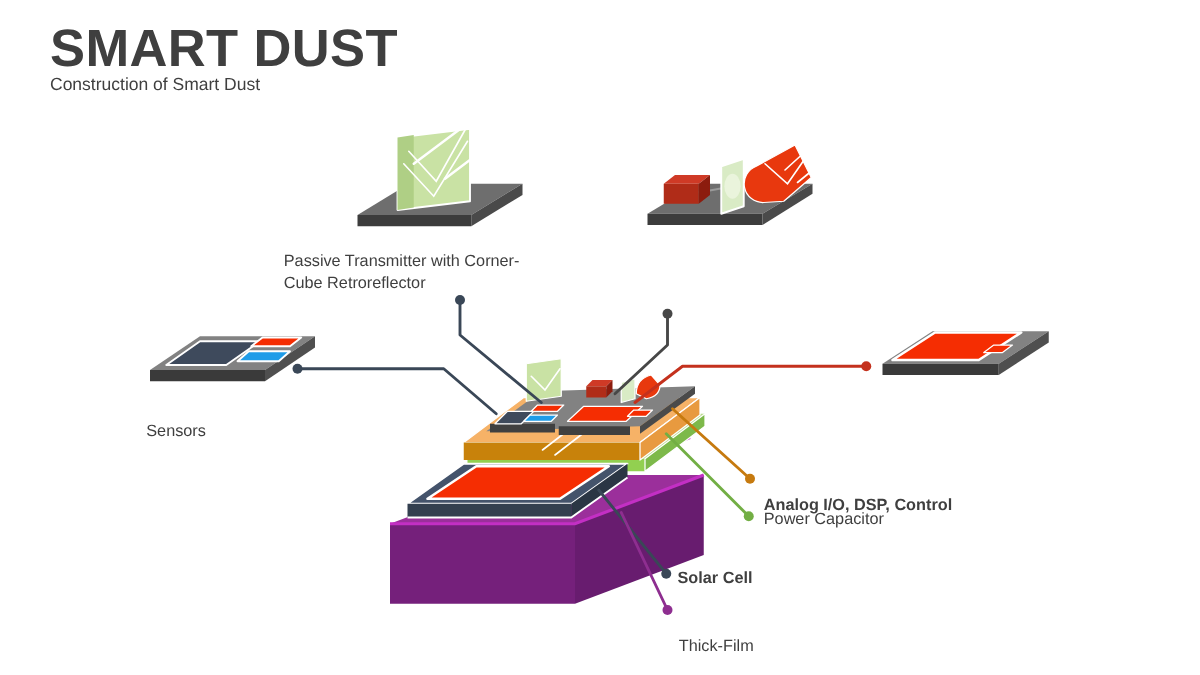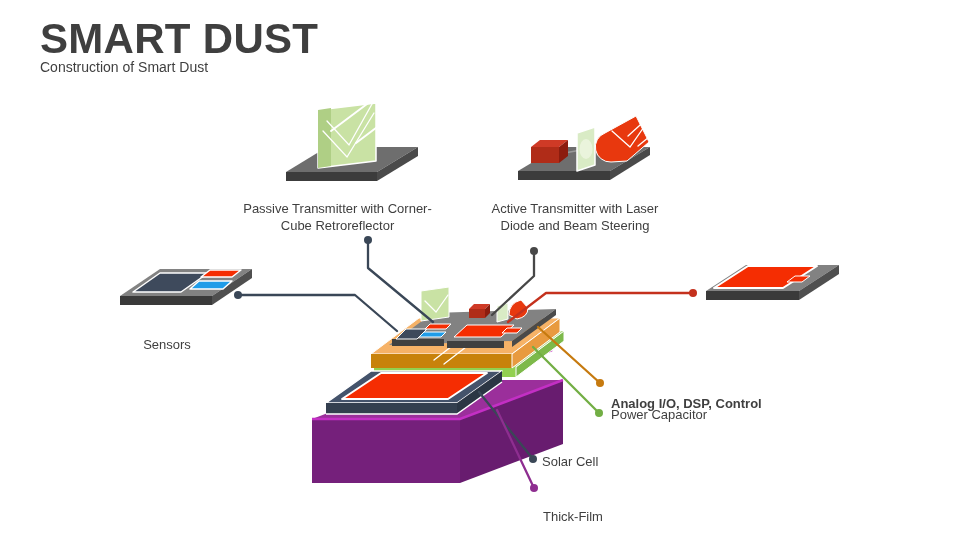--- a/index.html
+++ b/index.html
@@ -7,29 +7,29 @@
     position:relative; width:960px; height:540px; background:#ffffff;
     font-family:"Liberation Sans", sans-serif; overflow:hidden; margin:0 auto;
   }
   #diagram { position:absolute; left:0; top:0; }
   .title {
     position:absolute; left:40px; top:15px; font-size:42px; font-weight:bold;
     color:var(--ink); letter-spacing:0.3px;
   }
   .subtitle { position:absolute; left:40px; top:59px; font-size:14px; color:var(--ink); }
   .lbl { position:absolute; font-size:13px; line-height:17px; color:var(--ink); white-space:nowrap; }
-  .ctr { text-align:center; }
+  .ctr { }
   .ctr span { display:block; }
   #lbl-passive  { left:227px; top:200px; width:221px; }
   #lbl-active   { left:465px; top:200px; width:220px; }
   #lbl-sensors  { left:117px; top:308px; width:100px;margin-top:28px; }
   #lbl-receiver { left:689px; top:312px; width:135px; }
   #lbl-analog   { left:611px; top:395px;font-weight:bold; }
   #lbl-power    { left:611px; top:406px;text-align:right; }
-  #lbl-solar    { left:542px; top:453px; }
+  #lbl-solar    { left:542px; top:453px;font-weight:bold; }
   #lbl-thick    { left:543px; top:508px; }
   
   .ow  { stroke:#ffffff; stroke-width:1.5; stroke-linejoin:round; }
   .ow1 { stroke:#ffffff; stroke-width:1;   stroke-linejoin:round; }
   .ow2 { stroke:#ffffff; stroke-width:2;   stroke-linejoin:round; }
   .ray  { stroke:#ffffff; stroke-width:2;   fill:none; stroke-linecap:round; }
   .rayt { stroke:#ffffff; stroke-width:1.3; fill:none; stroke-linecap:round; }
   .conn { fill:none; stroke-width:2.3; stroke-linecap:round; stroke-linejoin:round; }
 </style>
 </head>
@@ -173,22 +173,18 @@
       <circle cx="533" cy="459" r="4" style="fill:var(--slate_line)"></circle>
       <path class="conn" d="M497,410 L534,488" style="stroke:var(--purple_line)"></path>
       <circle cx="534" cy="488" r="4" style="fill:var(--purple_line)"></circle>
     </g>
   </svg>
 
   <div class="lbl ctr" id="lbl-passive">
     <span>Passive Transmitter with Corner-</span>
     <span>Cube Retroreflector</span>
   </div>
-  <div class="lbl ctr" id="lbl-active">
-    <span>Active Transmitter with Laser</span>
-    <span>Diode and Beam Steering</span>
-  </div>
   <div class="lbl ctr" id="lbl-sensors">Sensors</div>
   <div class="lbl" id="lbl-analog">Analog I/O, DSP, Control</div>
   <div class="lbl" id="lbl-power">Power Capacitor</div>
   <div class="lbl" id="lbl-solar">Solar Cell</div>
   <div class="lbl" id="lbl-thick">Thick-Film</div>
 </div>
 
 </body></html>

